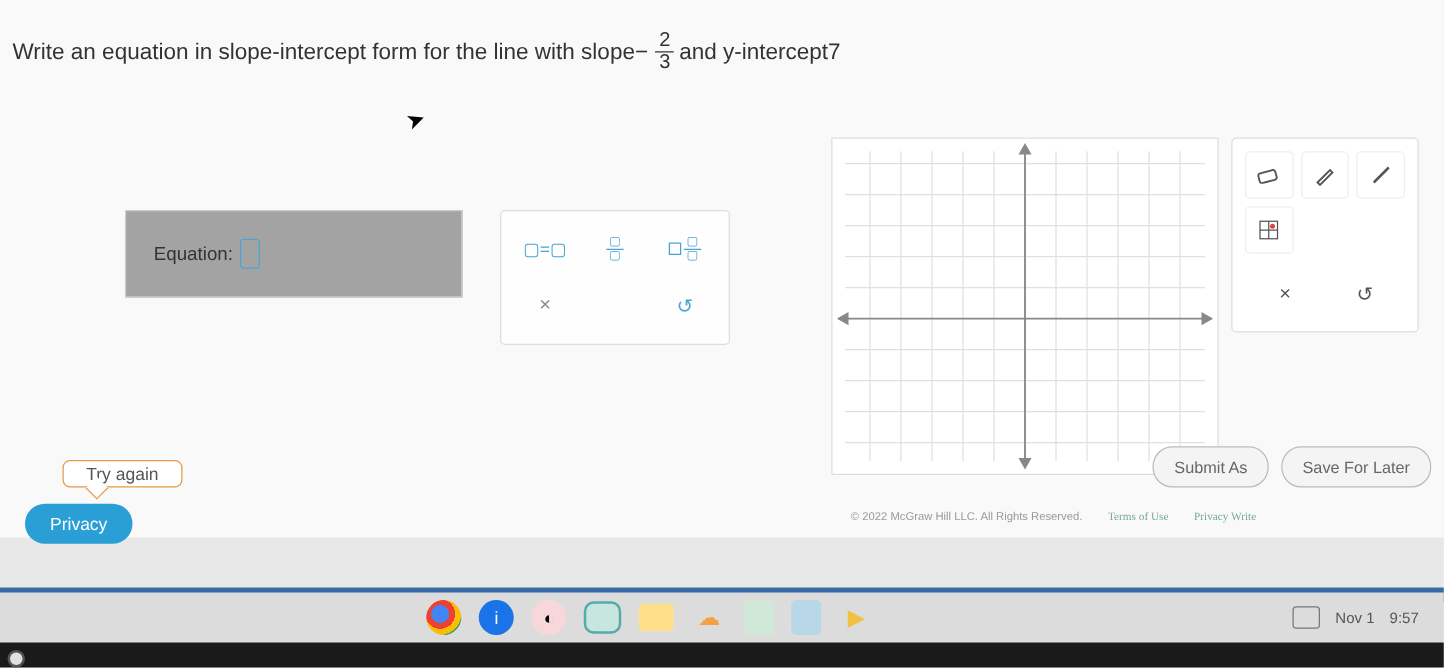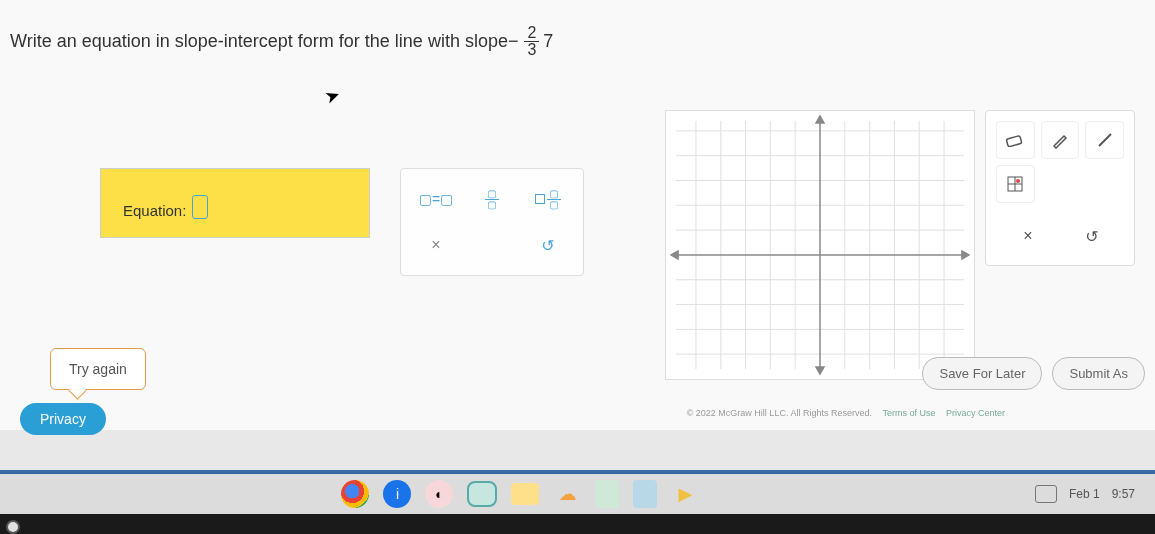--- a/index.html
+++ b/index.html
@@ -45,25 +45,25 @@
   transform: rotate(-20deg);
 }
 .work-area {
   display: flex;
   gap: 30px;
   margin-top: 110px;
   align-items: flex-start;
 }
 .equation-box {
   border: 1px solid #ccc;
-  background: #fde047;
+  background: #a3a3a3;
   padding: 18px 22px;
   margin-left: 90px;
   display: flex;
-  align-items: flex-end;
+  align-items: center;
   gap: 6px;
   height: 70px;
   width: 270px;
 }
 .equation-box .label { font-size: 15px; color: #333; }
 .equation-box .input-slot {
   width: 16px; height: 24px;
   border: 1px solid #4aa5d6;
   border-radius: 3px;
 }
@@ -132,21 +132,21 @@
   color: #555;
 }
 .tool-row3 { grid-column: span 3; display: flex; justify-content: space-around; margin-top: 8px;}
 .try-again {
   position: absolute;
   left: 50px;
   bottom: 40px;
   border: 1.5px solid #e89a4a;
   background: #fff;
   color: #555;
-  padding: 12px 18px;
+  padding: 2px 18px;
   border-radius: 6px;
   font-size: 14px;
   cursor: pointer;
 }
 .try-again::before {
   content: '';
   position: absolute;
   bottom: -8px; left: 20px;
   width: 12px; height: 12px;
   background: #fff;
@@ -182,21 +182,21 @@
   font-size: 13px;
   cursor: pointer;
 }
 .copyright {
   position: absolute;
   right: 150px;
   bottom: 12px;
   font-size: 9px;
   color: #999;
 }
-.copyright a { color: #7a9; margin-left: 8px; }
+.copyright a { color: #7a9; margin-left: 18px; font-family: Liberation Serif, serif; }
 .blue-bar {
   position: absolute;
   bottom: 52px;
   left: 0; right: 0;
   height: 12px;
   background: linear-gradient(#3a6ea8, #2a5a98);
 }
 .taskbar {
   position: absolute;
   bottom: 20px;
@@ -251,20 +251,21 @@
 
 <div class="main-content">
 
   <div class="question-text">
     <span>Write an equation in slope-intercept form for the line with slope </span>
     <span class="neg">−</span>
     <span class="fraction">
       <span class="num">2</span>
       <span class="den">3</span>
     </span>
+    <span> and y-intercept </span>
     <span>7</span>
   </div>
 
   <div class="cursor-arrow">➤</div>
 
   <div class="work-area">
     <div class="equation-box">
       <span class="label">Equation:</span>
       <span class="input-slot"></span>
     </div>
@@ -371,49 +372,49 @@
   <button class="try-again">
     <span>Try again</span>
   </button>
 
   <button class="recheck">
     <span>Privacy</span>
   </button>
 
   <div class="bottom-right-btns">
     <button class="pill-btn">
-      <span>Save For Later</span>
+      <span>Submit As</span>
     </button>
     <button class="pill-btn">
-      <span>Submit As</span>
+      <span>Save For Later</span>
     </button>
   </div>
 
   <div class="copyright">
     <span>© 2022 McGraw Hill LLC. All Rights Reserved.</span>
     <a>Terms of Use</a>
-    <a>Privacy Center</a>
+    <a>Privacy Write</a>
   </div>
 </div>
 
 <div class="blue-bar"></div>
 
 <div class="taskbar">
   <div class="spacer"></div>
   <div class="tb-icon tb-chrome"></div>
   <div class="tb-icon tb-blue">i</div>
   <div class="tb-icon tb-pink">◐</div>
   <div class="tb-icon tb-teal"></div>
   <div class="tb-icon tb-folder"></div>
   <div class="tb-icon tb-cloud">☁</div>
   <div class="tb-icon tb-doc"></div>
   <div class="tb-icon tb-doc2"></div>
   <div class="tb-icon tb-play">▶</div>
   <div class="spacer"></div>
   <div class="tb-right">
     <div class="tb-notif"></div>
-    <span>Feb 1</span>
+    <span>Nov 1</span>
     <span>9:57</span>
   </div>
 </div>
 
 <div class="below-bar"></div>
 <div class="circle-btn"></div>
 
 </body></html>

